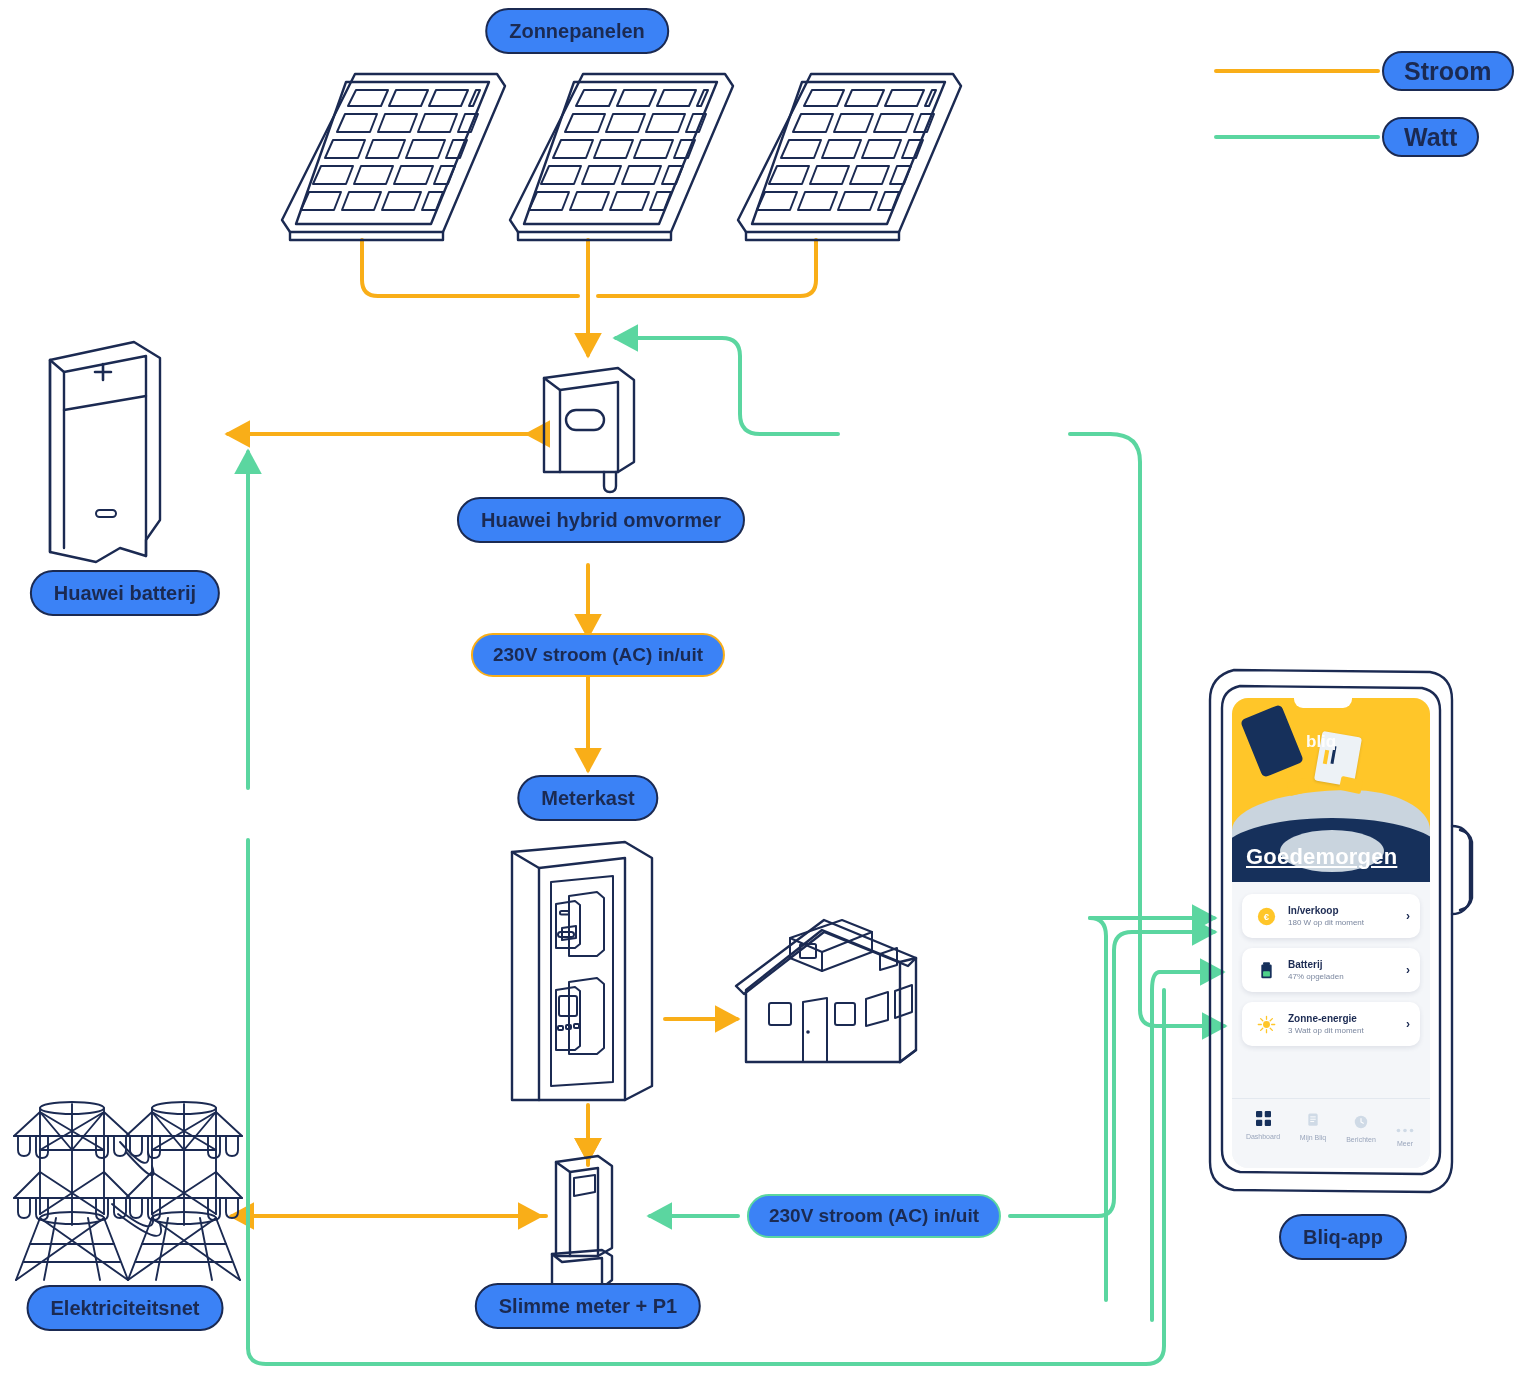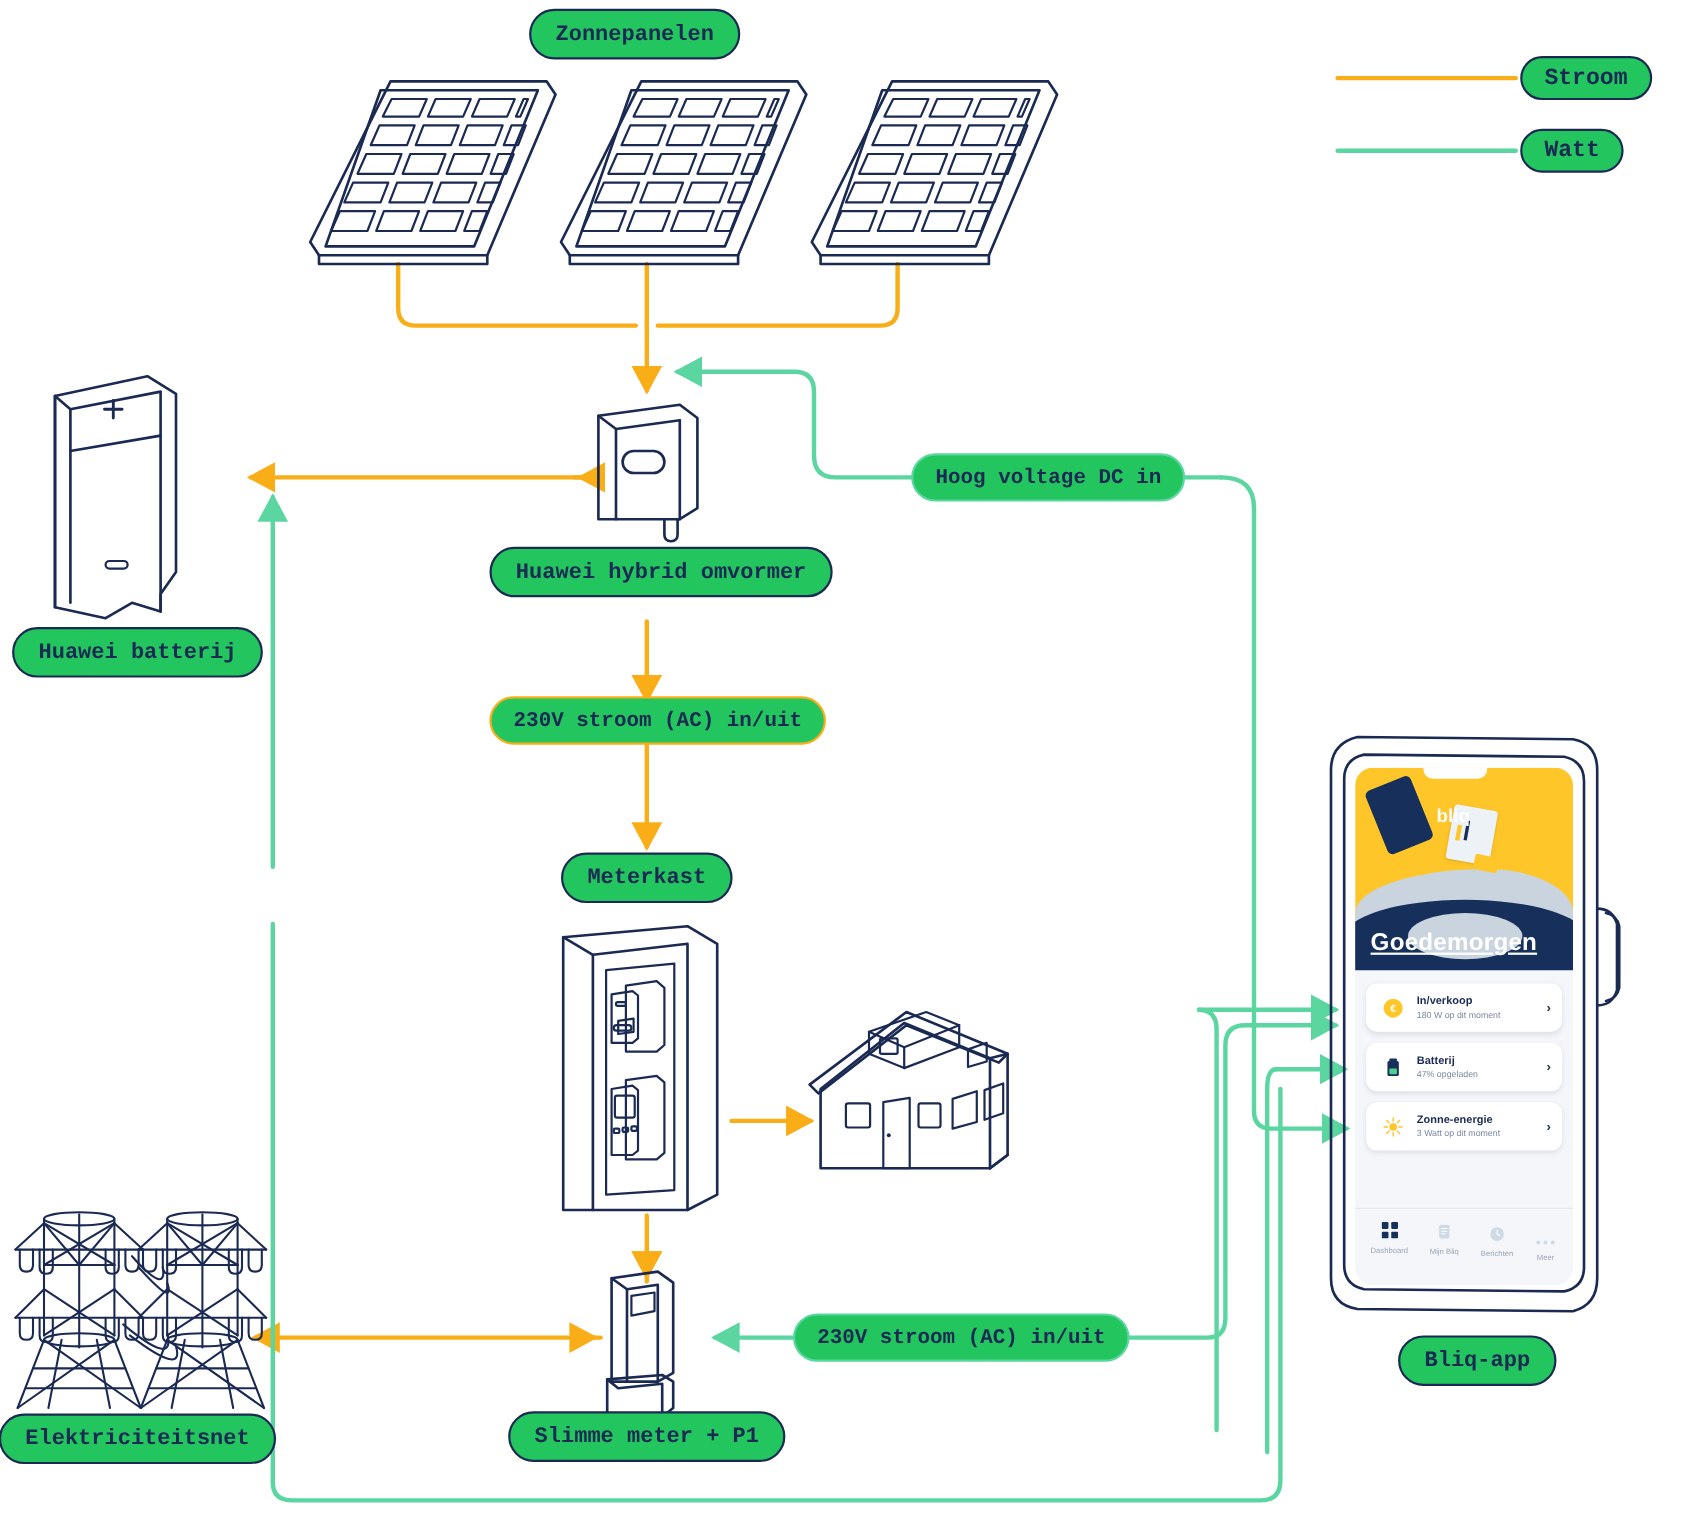--- a/index.html
+++ b/index.html
@@ -8,30 +8,29 @@
     width:1536px;height:1382px;position:relative;overflow:hidden;
     color:#1B2A52;
   }
   #stage{position:absolute;inset:0;width:1536px;height:1382px;}
   svg.layer{position:absolute;left:0;top:0;width:1536px;height:1382px;overflow:visible;}
   #wires{z-index:1;}
   #art{z-index:2;}
   .pill{
     position:absolute;z-index:5;
     display:flex;align-items:center;justify-content:center;
-    background:#22c55e;border:2px solid #1B2A52;border-radius:999px;
+    background:#3b82f6;border:2px solid #1B2A52;border-radius:999px;
     font-weight:700;color:#1B2A52;white-space:nowrap;
     box-sizing:border-box;
-    font-family:Liberation Mono, monospace;
   }
   .pill.node{height:46px;padding:0 22px;font-size:20px;}
   .pill.edge{height:44px;padding:0 20px;font-size:19px;}
   .pill.orange{border-color:#F9AE18;}
   .pill.green{border-color:#5BD6A0;}
-  .pill.legend{height:40px;padding:0 20px;font-size:21px;}
+  .pill.legend{height:40px;padding:0 20px;font-size:25px;}
   
   #phone{position:absolute;z-index:4;}
   .phone-screen-wrap{position:absolute;overflow:hidden;}
   .app-card{
     position:absolute;background:#fff;border-radius:10px;
     box-shadow:0 2px 5px rgba(27,42,82,.10);
     display:flex;align-items:center;
   }
   .app-icon{width:22px;height:22px;margin-left:13px;flex:0 0 auto;
     display:flex;align-items:center;justify-content:center;}
@@ -446,15 +445,14 @@
   <div class="pill node" style="left:577px;top:8px;transform:translateX(-50%);">Zonnepanelen</div>
   <div class="pill node" style="left:601px;top:497px;transform:translateX(-50%);">Huawei hybrid omvormer</div>
   <div class="pill node" style="left:125px;top:570px;transform:translateX(-50%);">Huawei batterij</div>
   <div class="pill node" style="left:588px;top:775px;transform:translateX(-50%);">Meterkast</div>
   <div class="pill node" style="left:588px;top:1283px;transform:translateX(-50%);">Slimme meter + P1</div>
   <div class="pill node" style="left:125px;top:1285px;transform:translateX(-50%);">Elektriciteitsnet</div>
   <div class="pill node" style="left:1343px;top:1214px;transform:translateX(-50%);">Bliq-app</div>
 
   <div class="pill edge orange" style="left:598px;top:633px;transform:translateX(-50%);">230V stroom (AC) in/uit</div>
   <div class="pill edge green" style="left:874px;top:1194px;transform:translateX(-50%);">230V stroom (AC) in/uit</div>
-  <div class="pill edge green" style="left:953px;top:412px;transform:translateX(-50%);">Hoog voltage DC in</div>
 
 </div>
 
 </body></html>

